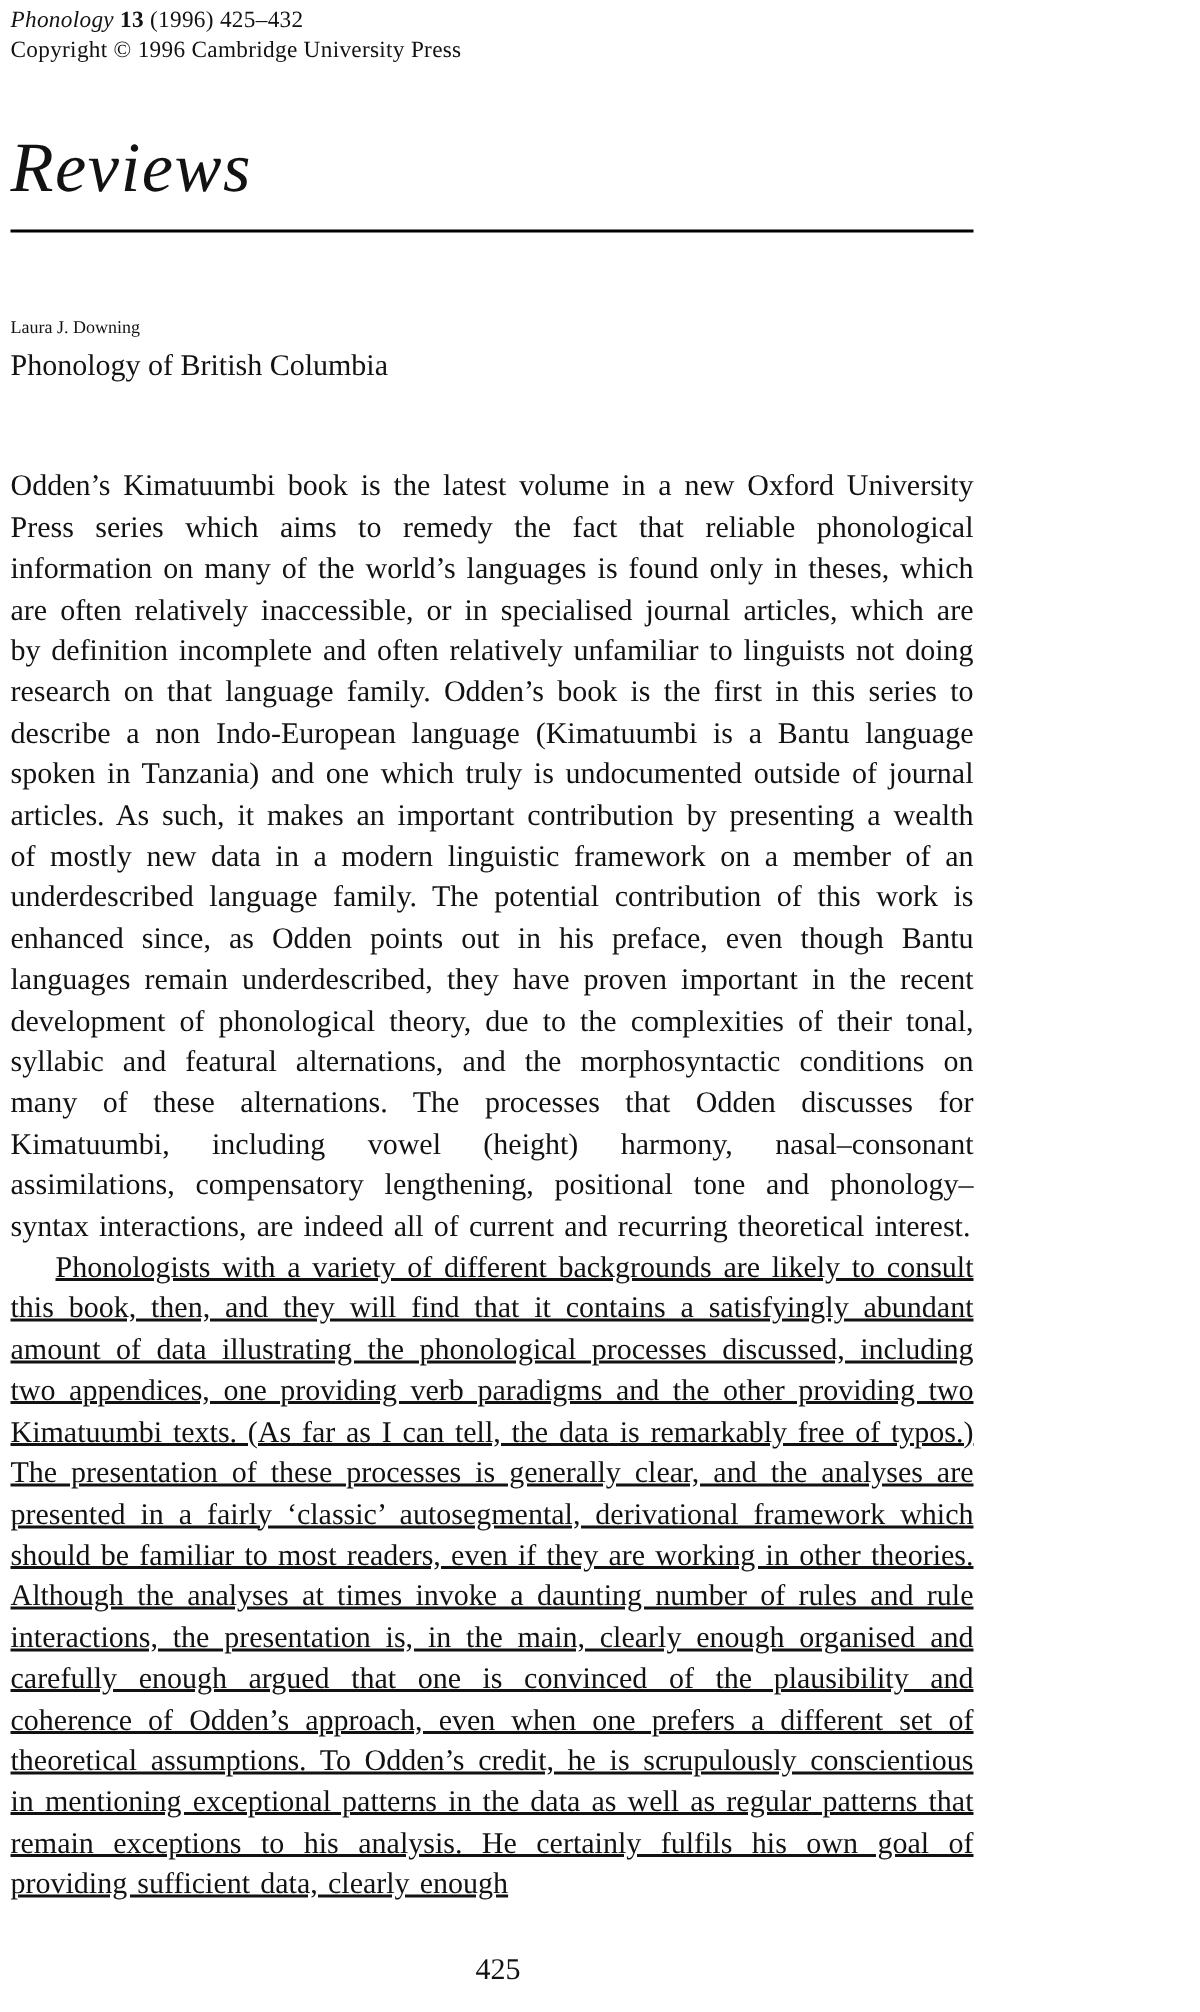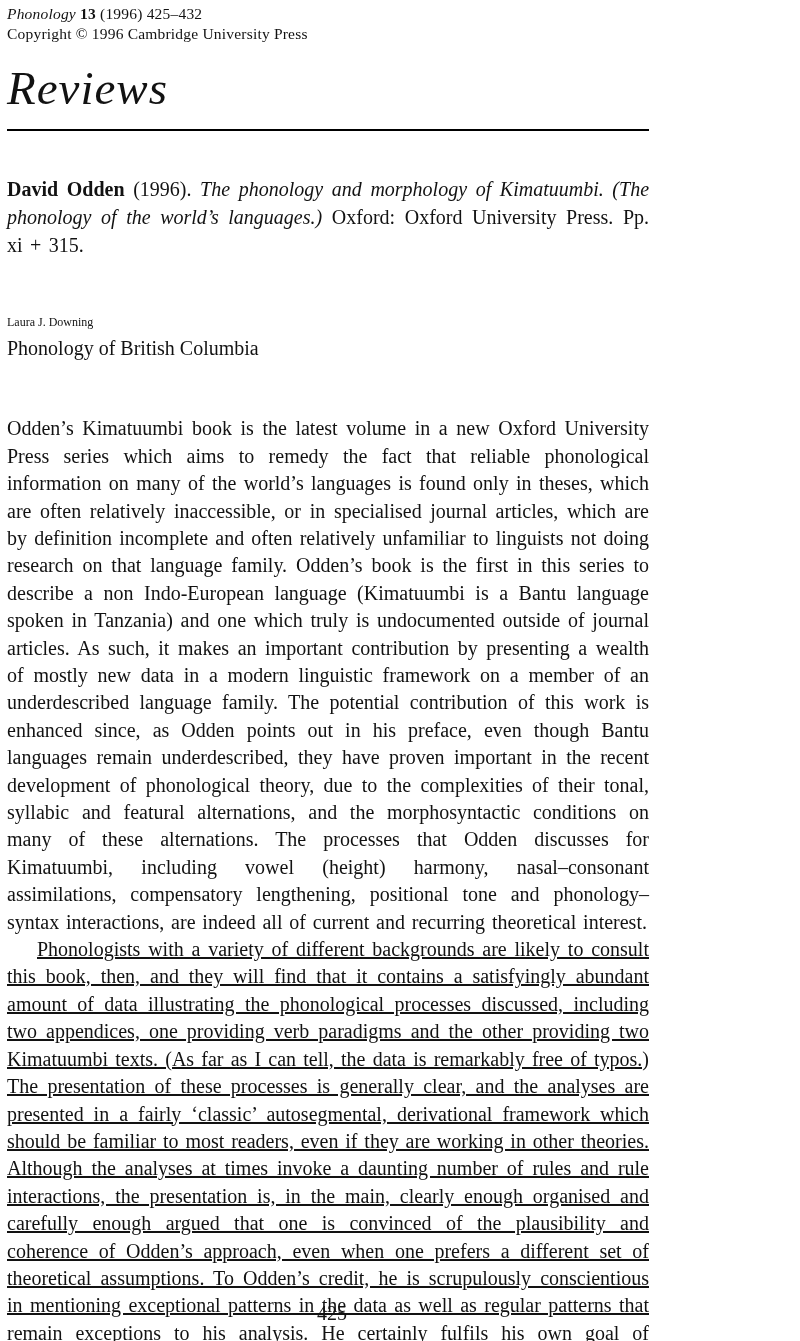--- a/index.html
+++ b/index.html
@@ -31,21 +31,21 @@
     font-size: 15.5px;
     line-height: 20px;
     letter-spacing: 0.2px;
   }
   .italic { font-style: italic; }
   .bold { font-weight: bold; }
   .section-title {
     font-size: 47px;
     font-style: italic;
     font-weight: normal;
-    margin: 20px 0 0 0;
+    margin: 44px 0 0 0;
     letter-spacing: 1px;
     line-height: 1.05;
   }
   .title-divider {
     border: none;
     border-top: 2.5px solid #000;
     margin: 16px 0 0 0;
     width: 100%;
   }
   .citation {
@@ -99,21 +99,20 @@
 
   <header>
     <div class="journal-line"><span class="italic">Phonology</span><span> </span><span class="bold">13</span><span> </span><span>(1996) 425–432</span></div>
     <div class="copyright-line">Copyright © 1996 Cambridge University Press</div>
   </header>
 
   <h1 class="section-title">Reviews</h1>
 
   <hr class="title-divider">
 
-  <p class="citation"><span class="bold">David Odden</span><span> (1996). </span><span class="italic">The phonology and morphology of Kimatuumbi. (The phonology of the world’s languages.)</span><span> Oxford: Oxford University Press. Pp. xi + 315.</span></p>
 
   <div class="reviewer-block">
     <p class="reviewer-name">Laura J. Downing</p>
     <p class="reviewer-affiliation">Phonology of British Columbia</p>
   </div>
 
   <div class="body-text">
     <p>Odden’s Kimatuumbi book is the latest volume in a new Oxford University Press series which aims to remedy the fact that reliable phonological information on many of the world’s languages is found only in theses, which are often relatively inaccessible, or in specialised journal articles, which are by definition incomplete and often relatively unfamiliar to linguists not doing research on that language family. Odden’s book is the first in this series to describe a non Indo-European language (Kimatuumbi is a Bantu language spoken in Tanzania) and one which truly is undocumented outside of journal articles. As such, it makes an important contribution by presenting a wealth of mostly new data in a modern linguistic framework on a member of an underdescribed language family. The potential contribution of this work is enhanced since, as Odden points out in his preface, even though Bantu languages remain underdescribed, they have proven important in the recent development of phonological theory, due to the complexities of their tonal, syllabic and featural alternations, and the morphosyntactic conditions on many of these alternations. The processes that Odden discusses for Kimatuumbi, including vowel (height) harmony, nasal–consonant assimilations, compensatory lengthening, positional tone and phonology–syntax interactions, are indeed all of current and recurring theoretical interest.</p>
     <p>Phonologists with a variety of different backgrounds are likely to consult this book, then, and they will find that it contains a satisfyingly abundant amount of data illustrating the phonological processes discussed, including two appendices, one providing verb paradigms and the other providing two Kimatuumbi texts. (As far as I can tell, the data is remarkably free of typos.) The presentation of these processes is generally clear, and the analyses are presented in a fairly ‘classic’ autosegmental, derivational framework which should be familiar to most readers, even if they are working in other theories. Although the analyses at times invoke a daunting number of rules and rule interactions, the presentation is, in the main, clearly enough organised and carefully enough argued that one is convinced of the plausibility and coherence of Odden’s approach, even when one prefers a different set of theoretical assumptions. To Odden’s credit, he is scrupulously conscientious in mentioning exceptional patterns in the data as well as regular patterns that remain exceptions to his analysis. He certainly fulfils his own goal of providing sufficient data, clearly enough</p>
   </div>

